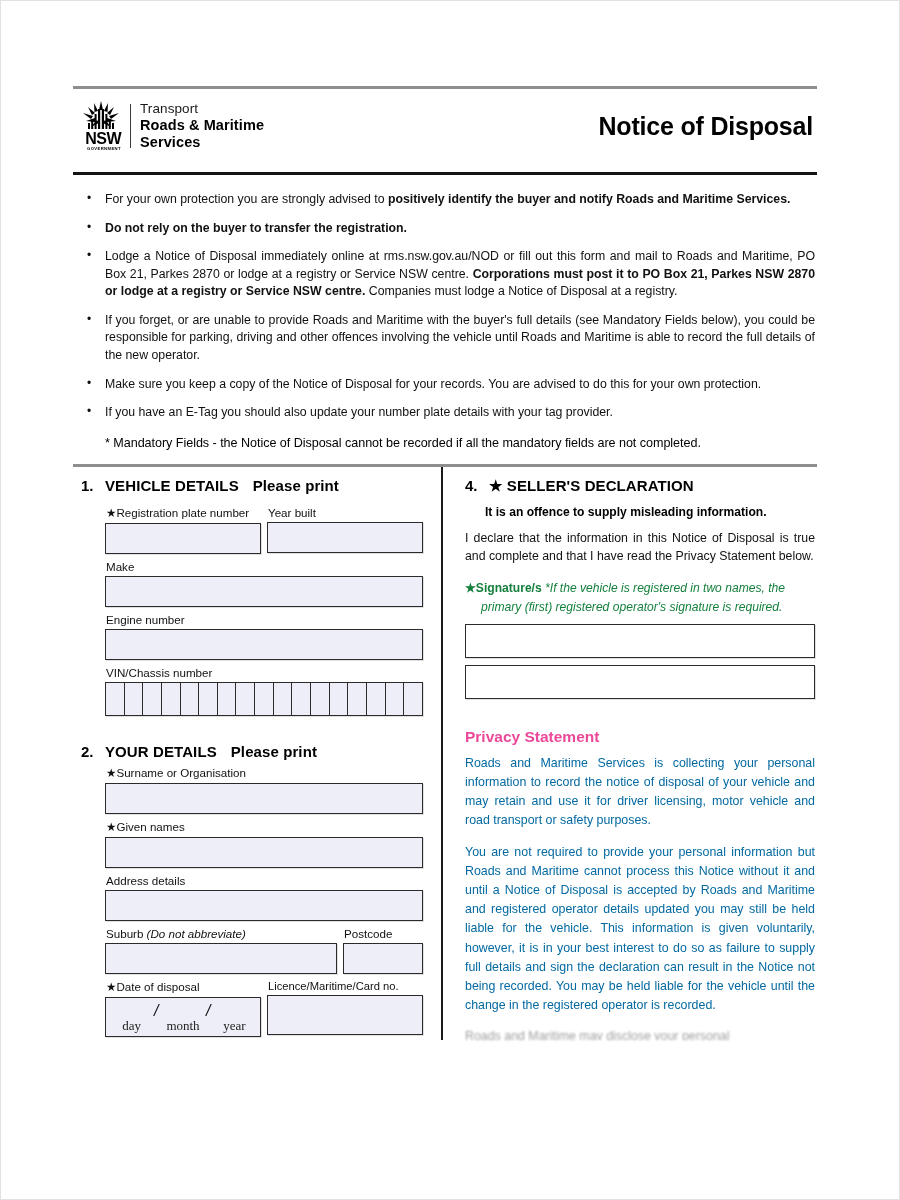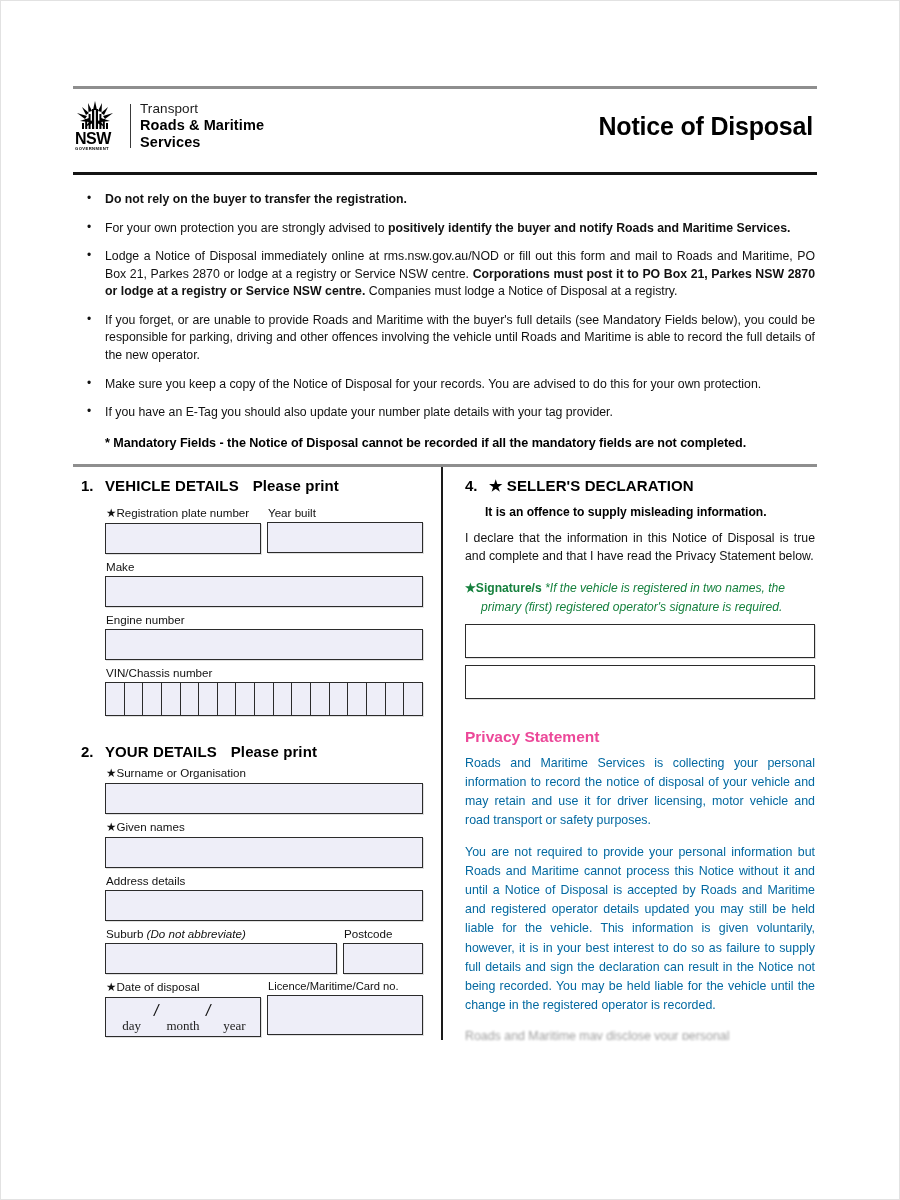--- a/index.html
+++ b/index.html
@@ -36,21 +36,21 @@
     height: 3px; background: #141414;
     margin-top: 9px;
   }
   .header {
     display: flex; align-items: center; justify-content: space-between;
     height: 74px; padding: 0 2px;
   }
   .logo-wrap { display: flex; align-items: center; }
   .logo-mark {
     width: 46px; height: 52px;
-    display: flex; flex-direction: column; align-items: flex-start; justify-content: flex-end;
+    display: flex; flex-direction: column; align-items: flex-end; justify-content: flex-end;
   }
   .waratah { display:block; }
   .logo-nsw {
     font-family: "Liberation Sans", sans-serif;
     font-weight: bold; font-size: 16px; letter-spacing: -0.5px;
     line-height: 15px; color: #000;
   }
   .logo-gov {
     font-size: 4.2px; letter-spacing: 0.4px; color: #000;
     line-height: 6px; font-weight: bold;
@@ -78,21 +78,21 @@
     text-align: justify;
     color: #111;
   }
   .bullet:before {
     content: "\2022";
     position: absolute; left: 6px; top: -1px;
     font-size: 12px; color: #111;
   }
   .bullet b { font-weight: bold; }
   .mandatory-note {
-    font-size: 12.6px; font-weight: bold; color: #000;
+    font-size: 12.6px; font-weight: normal; color: #000;
     padding-left: 24px; margin-top: 14px; margin-bottom: 4px;
     letter-spacing: -0.05px;
   }
 
   .rule-sections {
     height: 3px; background: #8e8e8e; margin-top: 14px;
   }
 
   
   .cols { display: flex; position: relative; }
@@ -241,22 +241,22 @@
           <div class="l3">Services</div>
         </div>
       </div>
       <div class="doc-title">Notice of Disposal</div>
     </div>
 
     <div class="rule-bottom"></div>
 
     <div class="intro">
       <div id="bullets">
+          <div class="bullet"><span>For your own protection you are strongly advised to </span><b>positively identify the buyer and notify Roads and Maritime Services.</b></div>
           <div class="bullet"><b>Do not rely on the buyer to transfer the registration.</b></div>
-          <div class="bullet"><span>For your own protection you are strongly advised to </span><b>positively identify the buyer and notify Roads and Maritime Services.</b></div>
           <div class="bullet"><span>Lodge a Notice of Disposal immediately online at rms.nsw.gov.au/NOD or fill out this form and mail to Roads and Maritime, PO Box 21, Parkes 2870 or lodge at a registry or Service NSW centre. </span><b>Corporations must post it to PO Box 21, Parkes NSW 2870 or lodge at a registry or Service NSW centre.</b><span> Companies must lodge a Notice of Disposal at a registry.</span></div>
           <div class="bullet"><span>If you forget, or are unable to provide Roads and Maritime with the buyer's full details (see Mandatory Fields below), you could be responsible for parking, driving and other offences involving the vehicle until Roads and Maritime is able to record the full details of the new operator.</span></div>
           <div class="bullet"><span>Make sure you keep a copy of the Notice of Disposal for your records. You are advised to do this for your own protection.</span></div>
           <div class="bullet"><span>If you have an E-Tag you should also update your number plate details with your tag provider.</span></div>
         </div>
       <div class="mandatory-note">* Mandatory Fields  - the Notice of Disposal cannot be recorded if all the mandatory fields are not completed.</div>
     </div>
 
     <div class="rule-sections"></div>
 

